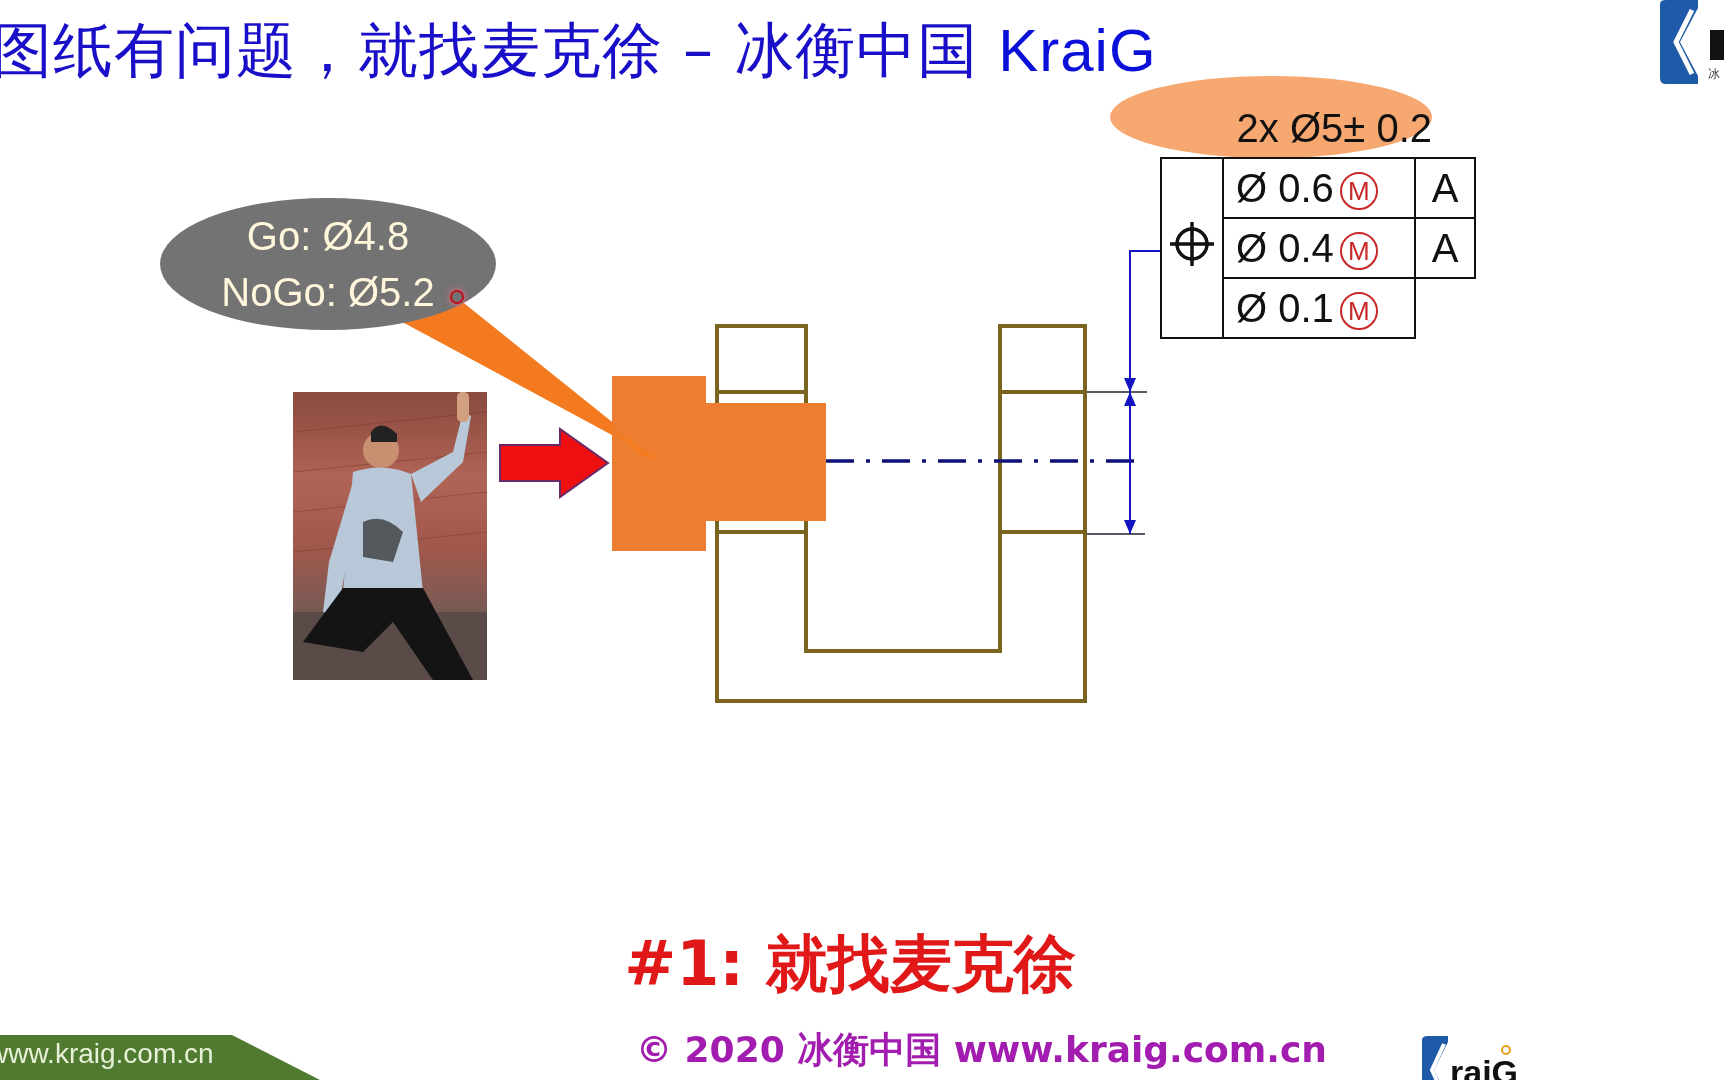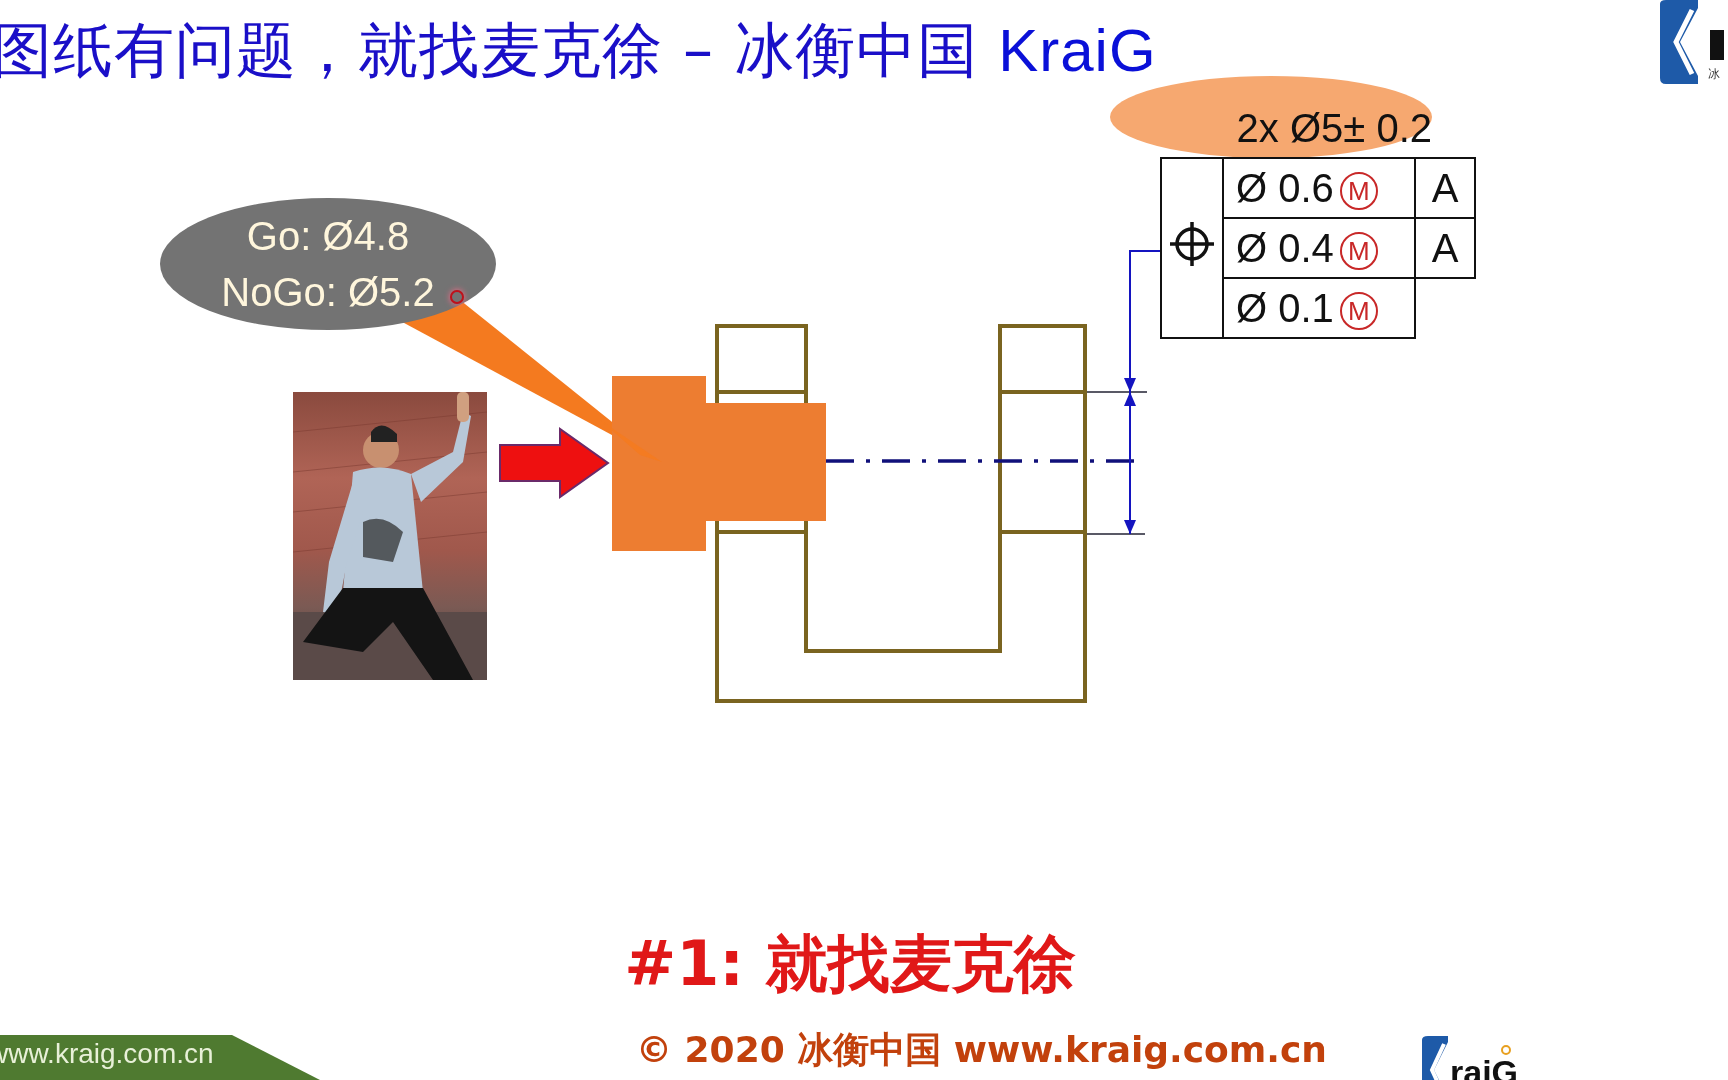--- a/index.html
+++ b/index.html
@@ -14,21 +14,21 @@
   .callout-line { font-family:"Liberation Sans", sans-serif; font-size:40px; color:#fff6dc; line-height:56px; }
   #fcf { left:1160px; top:157px; }
   #fcf table { border-collapse:collapse; }
   #fcf td { border:2.5px solid #111; height:58px; font-family:Liberation Sans, sans-serif; font-size:40px; color:#111; padding:0; }
   .tol-cell { width:178px; padding-left:12px !important; white-space:nowrap; }
   .datum-cell { width:58px; text-align:center; }
   .mmc { display:inline-block; width:34px; height:34px; border:2px solid #c82828; border-radius:50%; color:#c82828; font-size:26px; line-height:34px; text-align:center; vertical-align:middle; margin-left:6px; }
   .sym-cell { width:60px; text-align:center; }
   #photo { left:293px; top:392px; width:194px; height:288px; background:linear-gradient(180deg,#8a4a3e 0%,#b06456 30%,#a0584c 55%,#7a5a54 75%,#3a3030 100%); overflow:hidden; }
   #subtitle { left:0; width:1700px; top:922px; text-align:center; font-size:62px; font-weight:bold; color:#e01818; }
-  #footer { left:636px; top:1026px; font-size:36px; font-weight:bold; color:#c2410c; white-space:nowrap; }
+  #footer { left:636px; top:1026px; font-size:36px; font-weight:bold; color:#a21caf; white-space:nowrap; }
   #banner { left:0; top:1035px; width:320px; height:45px; }
   #banner-text { left:0; top:1038px; font-family:"Liberation Sans", sans-serif; font-size:28px; color:#e8f0d8; white-space:nowrap; }
 </style>
 </head>
 <body>
 
 <div id="title" class="abs"><span>图纸有问题，就找麦克徐 – 冰衡中国 </span><span class="brand">KraiG</span></div>
 
 <div class="abs" style="left:1658px;top:0;width:70px;height:84px;">
   <svg width="70" height="84" viewBox="0 0 70 84">

